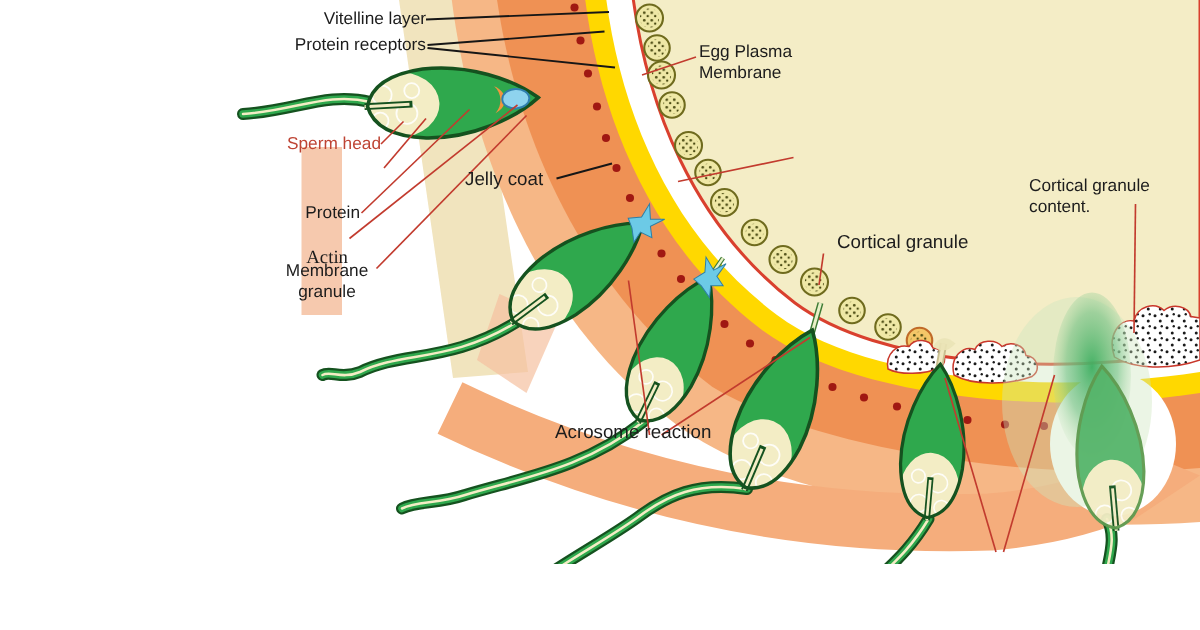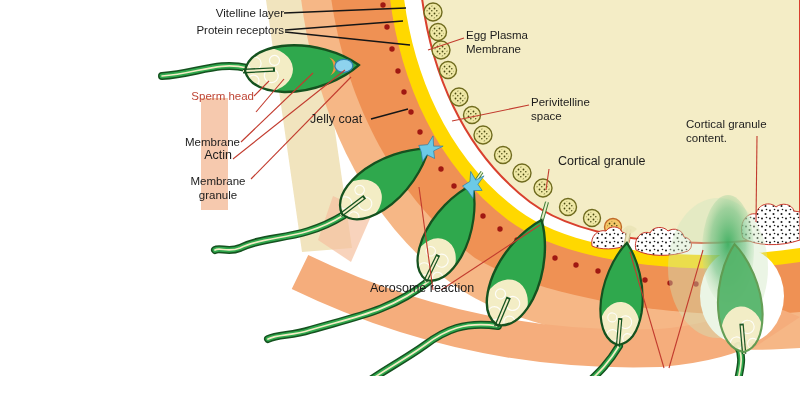--- a/index.html
+++ b/index.html
@@ -279,22 +279,21 @@
     <line class="lead-r" x1="441" y1="290" x2="540" y2="225"></line>
     <line class="lead-r" x1="664" y1="368" x2="630" y2="252"></line>
     <line class="lead-r" x1="669" y1="368" x2="703" y2="250"></line>
   </g>
 </svg>
 
 <div class="lbl r" style="left:172px;top:7px;width:112px;">Vitelline layer</div>
 <div class="lbl" style="left:466px;top:29px;width:84px;">Egg Plasma Membrane</div>
 <div class="lbl r" style="left:158px;top:24px;width:126px;">Protein receptors</div>
 <div class="lbl r red" style="left:166px;top:90px;width:88px;">Sperm head</div>
-<div class="lbl r" style="left:156px;top:136px;width:84px;">Membrane</div>
-<div class="lbl r lg" style="left:150px;top:148px;width:82px;">Actin</div>
+<div class="lbl r" style="left:156px;top:136px;width:84px;">Protein</div>
+<div class="lbl r lg" style="left:150px;top:164px;width:82px;font-family:Liberation Serif, serif;">Actin</div>
 <div class="lbl c" style="left:176px;top:175px;width:84px;">Membrane granule</div>
 <div class="lbl lg" style="left:310px;top:112px;text-align:center;">Jelly coat</div>
-<div class="lbl" style="left:531px;top:96px;width:82px;">Perivitelline space</div>
 <div class="lbl lg" style="left:538px;top:154px;margin-left:20px;">Cortical granule</div>
 <div class="lbl" style="left:686px;top:118px;width:116px;">Cortical granule content.</div>
 <div class="lbl lg" style="left:370px;top:281px;">Acrosome reaction</div>
 
 </div>
 
 </body></html>

